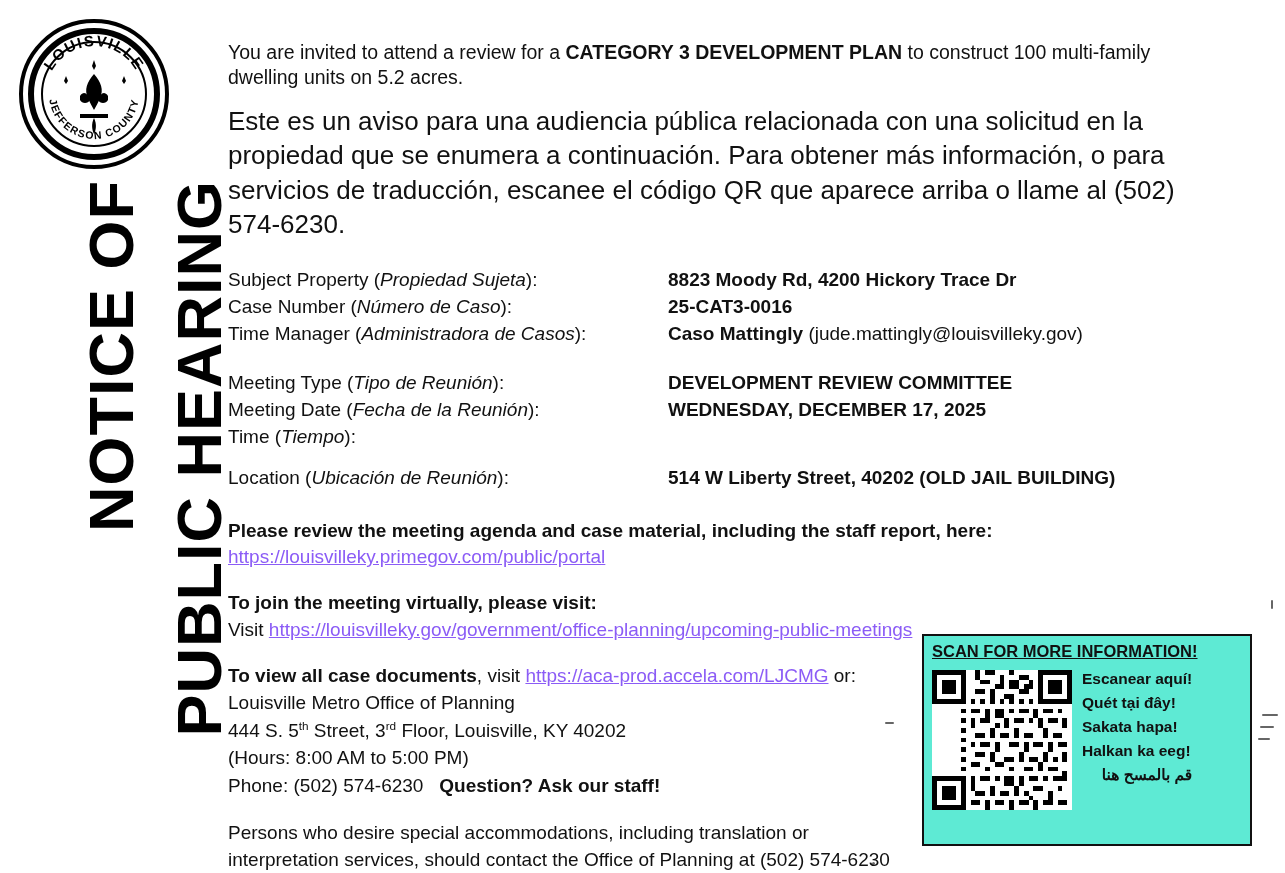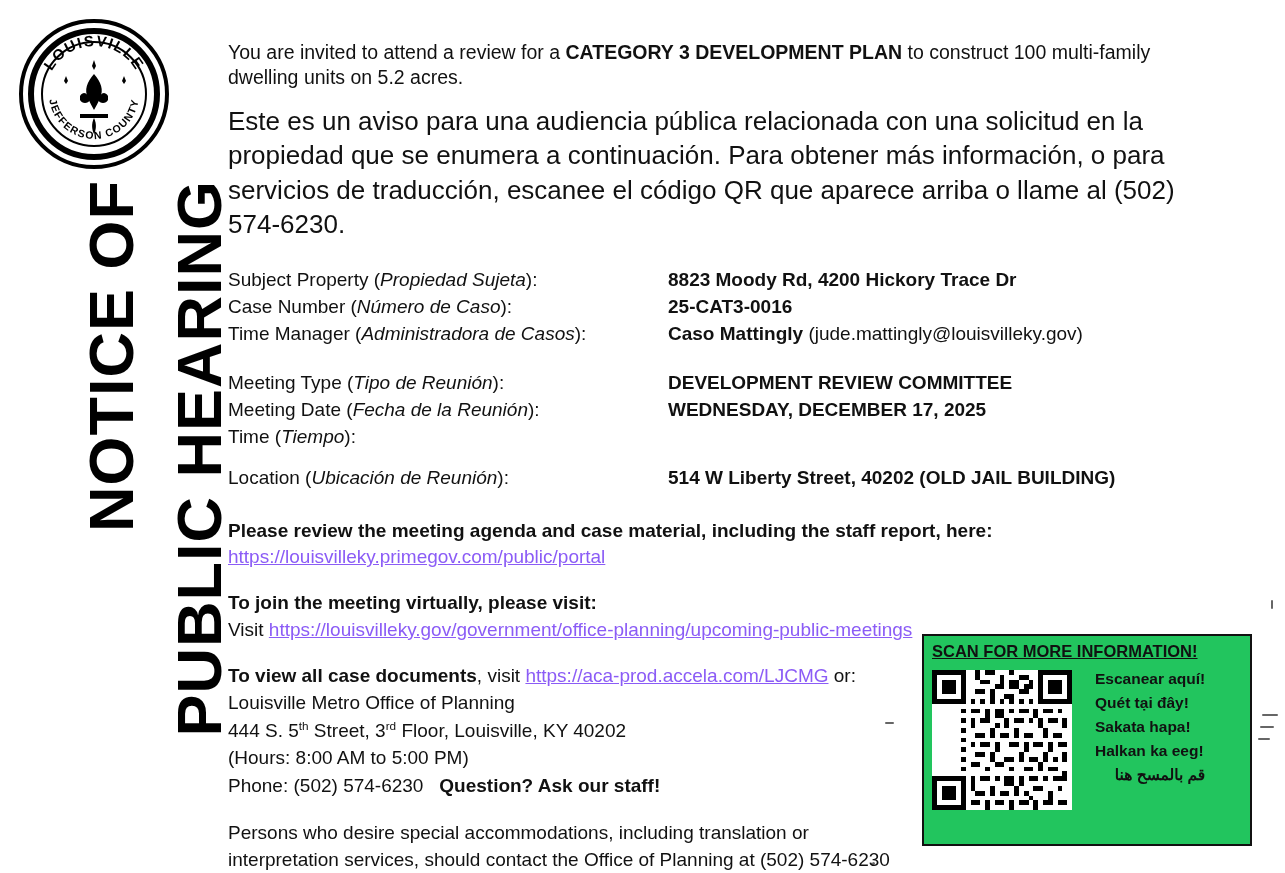--- a/index.html
+++ b/index.html
@@ -113,34 +113,34 @@
   }
 
   
   .qr-box {
     position: absolute;
     left: 922px;
     top: 634px;
     width: 330px;
     height: 212px;
     border: 2px solid #111;
-    background: #22c55e;
+    background: #5eead4;
     box-sizing: border-box;
     padding: 6px 8px;
   }
   .qr-title {
     font-size: 16.5px;
     font-weight: bold;
     text-decoration: underline;
     white-space: nowrap;
     margin-bottom: 4px;
   }
   .qr-inner {
     display: flex;
-    gap: 23px;
+    gap: 10px;
     align-items: flex-start;
   }
   .qr-code {
     width: 140px;
     height: 150px;
     flex: 0 0 140px;
   }
   .qr-langs {
     font-size: 15.5px;
     font-weight: bold;

